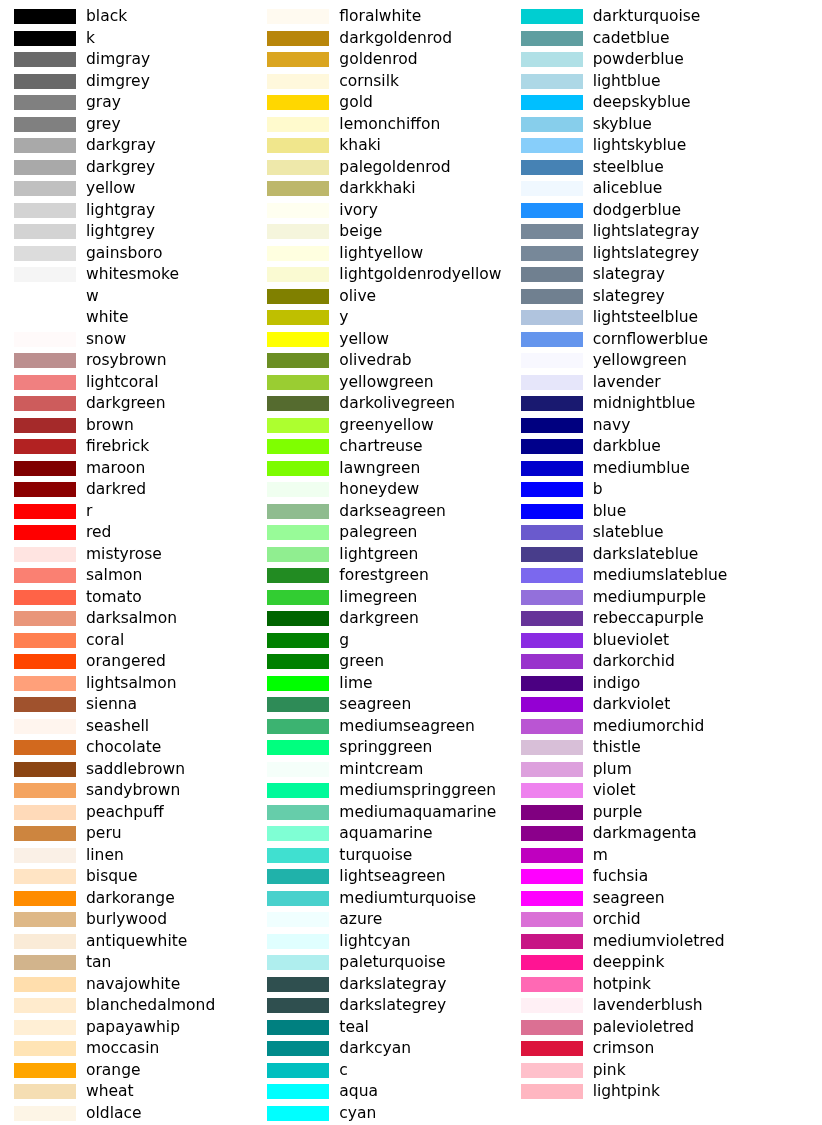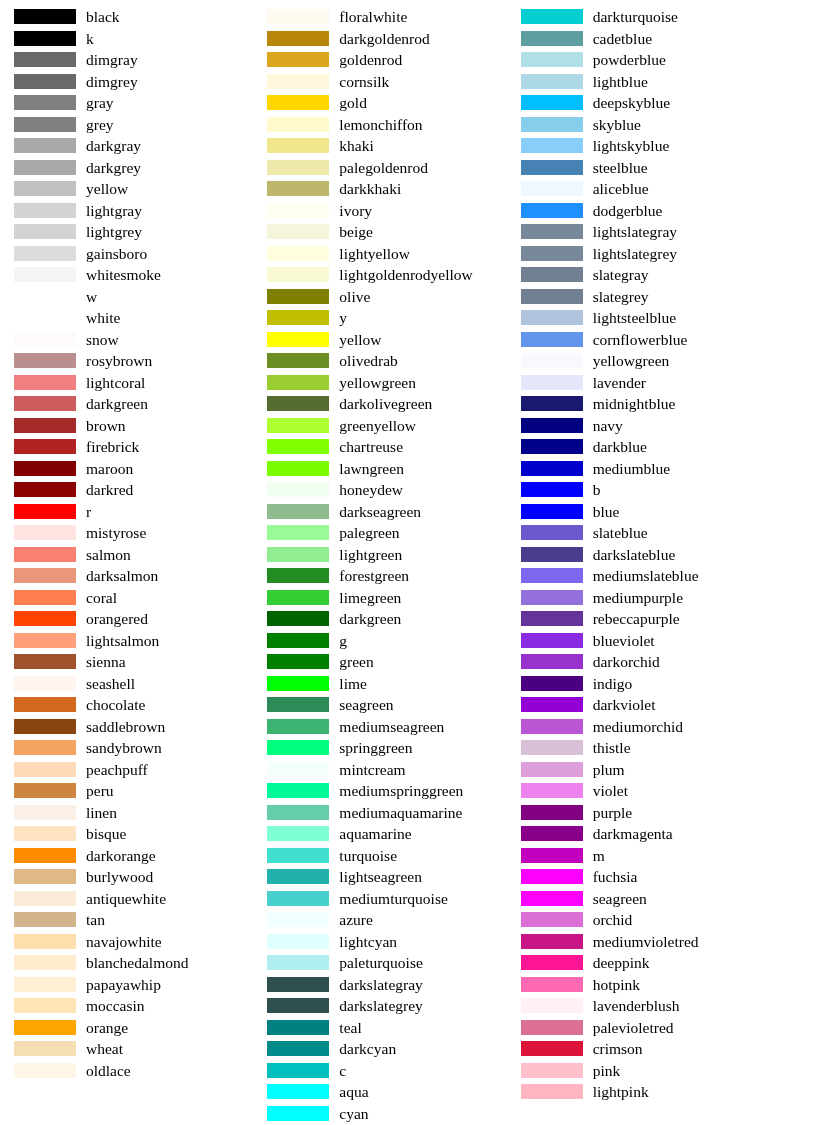--- a/index.html
+++ b/index.html
@@ -18,21 +18,20 @@
     width: 822px;
     height: 1125px;
     box-sizing: border-box;
     padding: 6px 0 0 0;
   }
   .columns {
     display: flex;
     flex-direction: row;
     width: 760px;
     height: 1119px;
-    font-family: Liberation Serif, serif;
   }
   .column {
     display: flex;
     flex-direction: column;
     width: 274px;
     height: 1119px;
   }
   .swatch-row {
     display: flex;
     flex-direction: row;
@@ -151,26 +150,34 @@
         </div>
         <div class="swatch-row">
           <div class="swatch" style="background: rgb(139, 0, 0);"></div>
           <div class="swatch-label">darkred</div>
         </div>
         <div class="swatch-row">
           <div class="swatch" style="background: rgb(255, 0, 0);"></div>
           <div class="swatch-label">r</div>
         </div>
         <div class="swatch-row">
+          <div class="swatch" style="background: rgb(255, 0, 0);"></div>
+          <div class="swatch-label">red</div>
+        </div>
+        <div class="swatch-row">
           <div class="swatch" style="background: rgb(255, 228, 225);"></div>
           <div class="swatch-label">mistyrose</div>
         </div>
         <div class="swatch-row">
           <div class="swatch" style="background: rgb(250, 128, 114);"></div>
           <div class="swatch-label">salmon</div>
+        </div>
+        <div class="swatch-row">
+          <div class="swatch" style="background: rgb(255, 99, 71);"></div>
+          <div class="swatch-label">tomato</div>
         </div>
         <div class="swatch-row">
           <div class="swatch" style="background: rgb(233, 150, 122);"></div>
           <div class="swatch-label">darksalmon</div>
         </div>
         <div class="swatch-row">
           <div class="swatch" style="background: rgb(255, 127, 80);"></div>
           <div class="swatch-label">coral</div>
         </div>
         <div class="swatch-row">

